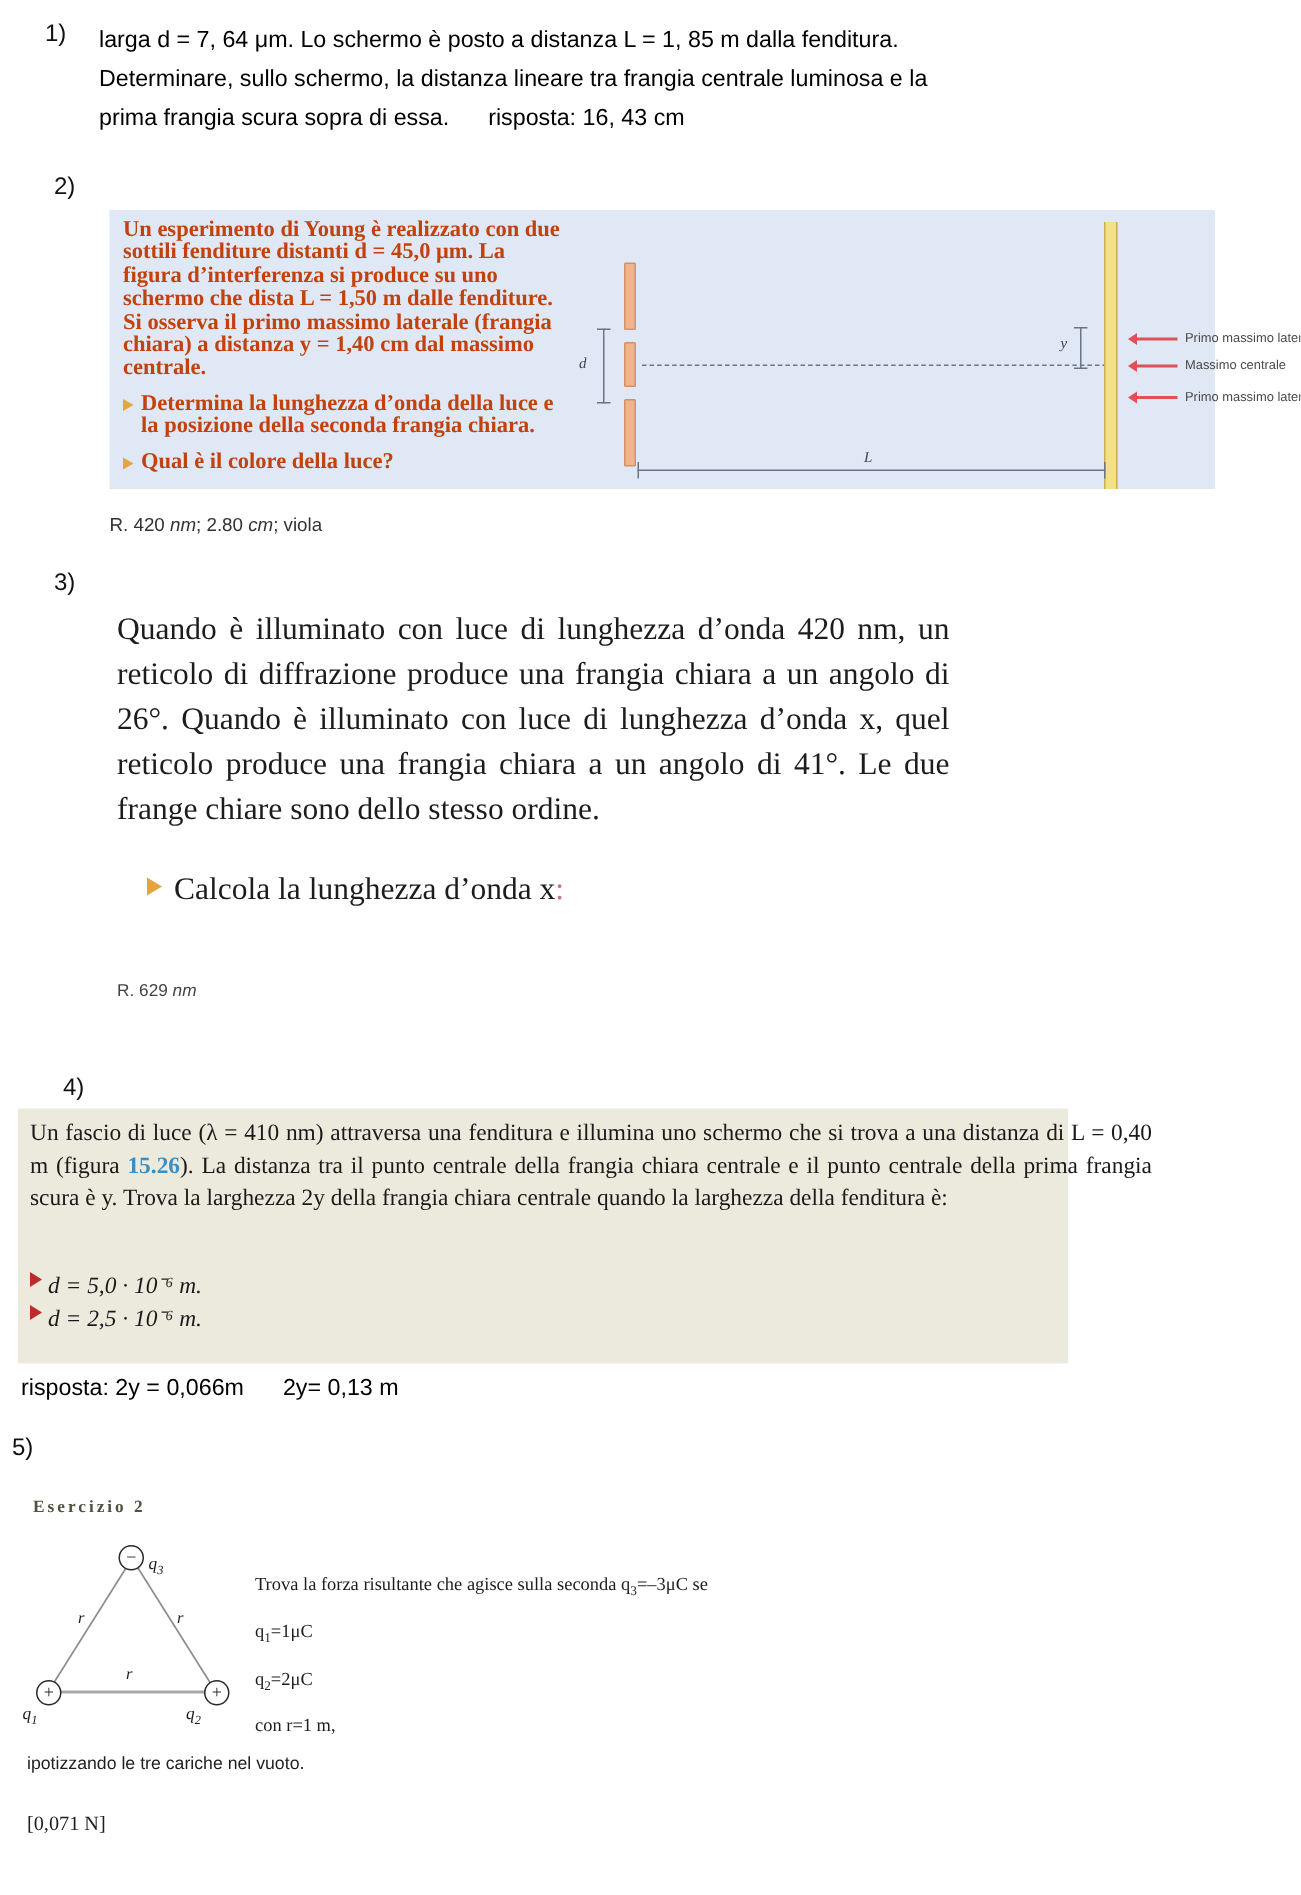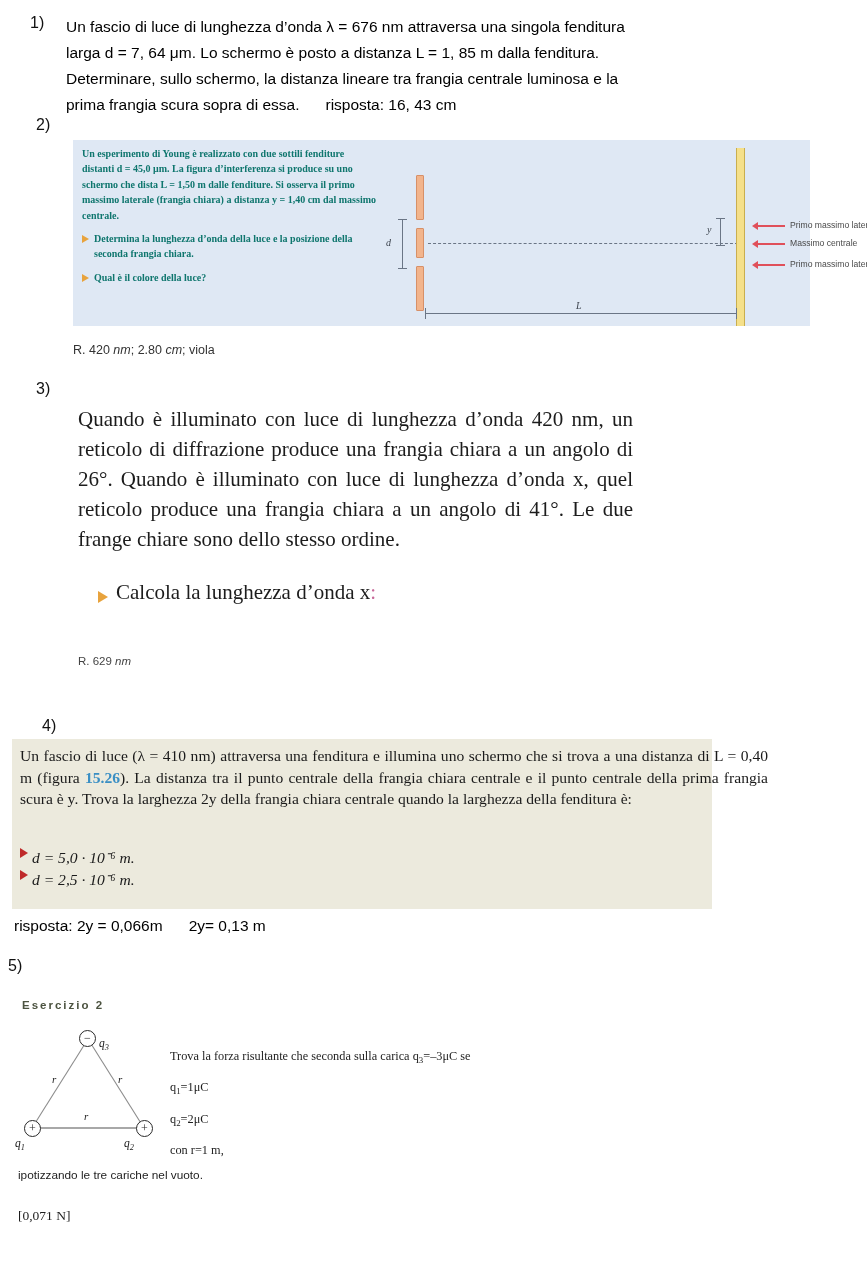--- a/index.html
+++ b/index.html
@@ -40,23 +40,23 @@
   #ex2-box {
     position: absolute;
     left: 73px; top: 140px;
     width: 737px; height: 186px;
     background: #dfe8f4;
   }
   #ex2-textcol {
     position: absolute;
     left: 9px; top: 6px; width: 296px;
     font-family: "Liberation Serif", serif;
-    font-size: 10px;
+    font-size: 15px;
     line-height: 15.4px;
-    color: #0f766e;
+    color: #c2410c;
     font-weight: 700;
   }
   #ex2-textcol p { margin: 0; }
   #ex2-textcol .bullet-row {
     display: flex;
     align-items: flex-start;
     margin-top: 8px;
   }
   .tri-orange {
     display: inline-block;
@@ -137,21 +137,21 @@
     left: 78px; top: 404px; width: 555px;
     font-family: "Liberation Serif", serif;
     font-size: 21px;
     line-height: 30px;
     color: #1c1c1c;
     text-align: justify;
   }
   #ex3-bullet {
     position: absolute;
     left: 98px; top: 580px;
-    display: flex; align-items: flex-end;
+    display: flex; align-items: center;
     font-family: "Liberation Serif", serif;
     font-size: 21px;
     color: #1c1c1c;
   }
   #ex3-bullet .tri-orange {
     border-left-width: 10px;
     border-top-width: 6.5px;
     border-bottom-width: 6.5px;
     margin-right: 8px;
     margin-top: 0;
@@ -208,21 +208,21 @@
     font-size: 15.5px;
     color: #000;
   }
   #ex4-ans .gap { display: inline-block; width: 26px; }
 
   
   #ex5-num { left: 8px; top: 957px; }
   #ex5-head {
     position: absolute;
     left: 22px; top: 999px;
-    font-family: Liberation Sans, sans-serif;
+    font-family: Liberation Serif, serif;
     font-size: 11.5px;
     font-weight: 700;
     letter-spacing: 2px;
     color: #4c5340;
   }
   #ex5-fig { position: absolute; left: 14px; top: 1015px; width: 150px; height: 135px; }
   .charge-circle {
     position: absolute;
     width: 17px; height: 17px;
     border: 1.3px solid #2a2a2a;
@@ -274,21 +274,20 @@
   }
   sub { font-size: 0.72em; }
 </style>
 </head>
 <body>
 
 <div class="page">
 
   <div class="num-label" id="ex1-num">1)</div>
   <div id="ex1-text">
-    <div>Un fascio di luce di lunghezza d’onda λ = 676 nm attraversa una singola fenditura</div>
     <div>larga d = 7, 64 μm. Lo schermo è posto a distanza L = 1, 85 m dalla fenditura.</div>
     <div>Determinare, sullo schermo, la distanza lineare tra frangia centrale luminosa e la</div>
     <div>
       <span>prima frangia scura sopra di essa.</span><span class="ans">risposta:  16, 43 cm</span>
     </div>
   </div>
 
   <div class="num-label" id="ex2-num">2)</div>
 
   <div id="ex2-box">
@@ -403,21 +402,21 @@
       <span>q</span><sub>2</sub>
     </div>
 
     <div class="r-label" style="left:38px; top:58px;">r</div>
     <div class="r-label" style="left:104px; top:58px;">r</div>
     <div class="r-label" style="left:70px; top:95px;">r</div>
   </div>
 
   <div id="ex5-text">
     <span class="ln">
-      <span>Trova la forza risultante che seconda sulla carica q</span><sub>3</sub><span>=–3μC se</span>
+      <span>Trova la forza risultante che agisce sulla seconda q</span><sub>3</sub><span>=–3μC se</span>
     </span>
     <span class="ln">
       <span>q</span><sub>1</sub><span>=1μC</span>
     </span>
     <span class="ln">
       <span>q</span><sub>2</sub><span>=2μC</span>
     </span>
     <span class="ln">con r=1 m,</span>
   </div>
 

